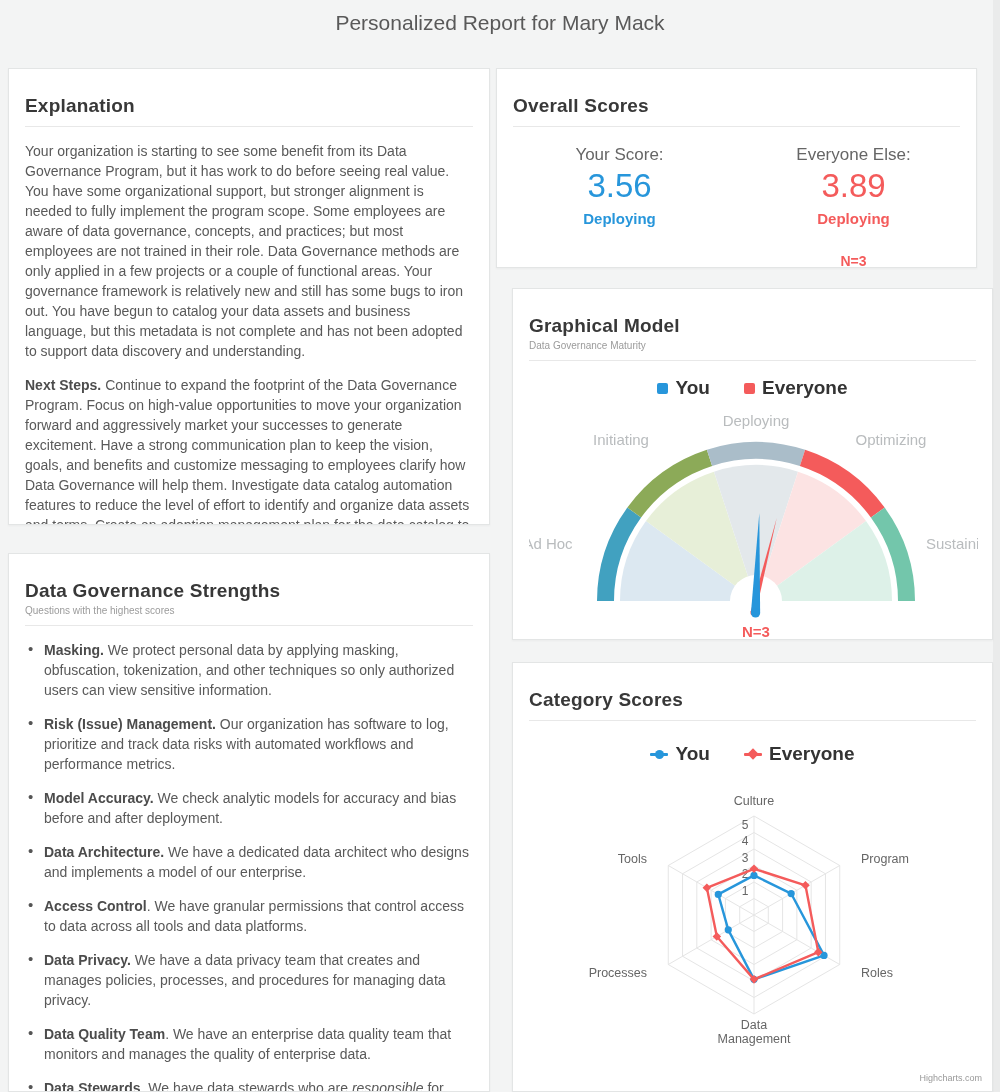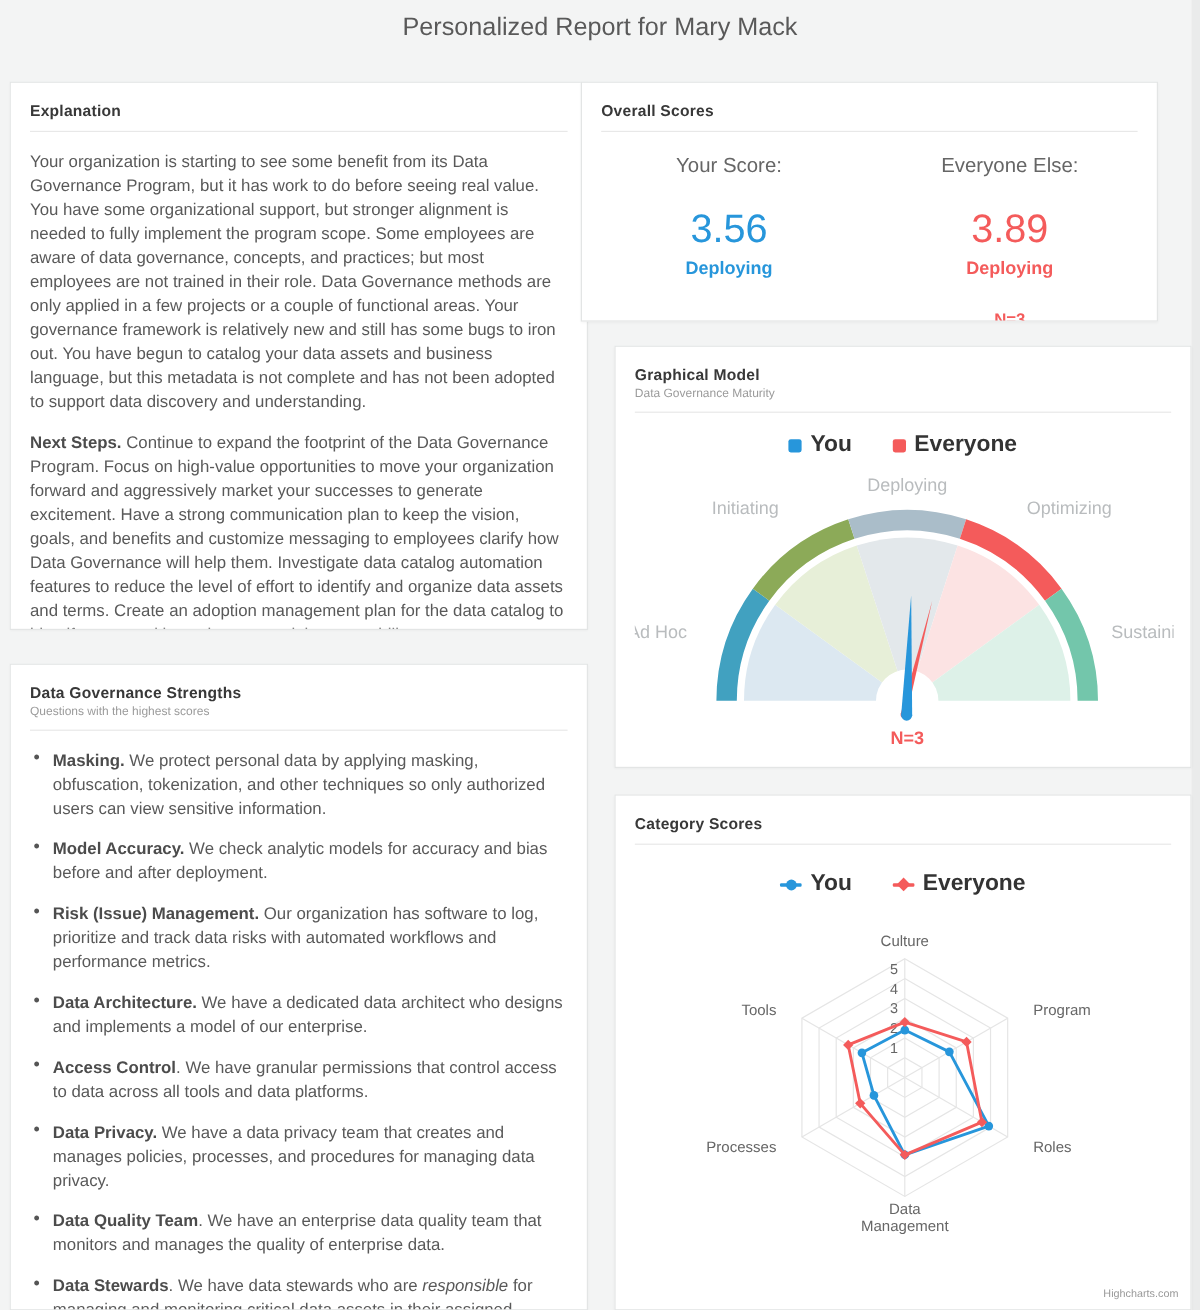--- a/index.html
+++ b/index.html
@@ -5,38 +5,38 @@
   html,body{margin:0;padding:0;width:1000px;height:1092px;overflow:hidden;
     background:#f3f4f4;font-family:"Liberation Sans","DejaVu Sans",sans-serif;}
   .page{position:relative;width:1000px;height:848px;}
   .page-title{position:absolute;top:11px;left:0;width:1000px;text-align:center;
     font-size:21px;color:#595959;}
   .scroll-strip{position:absolute;top:0;right:0;width:7px;height:1092px;background:#eaebeb;}
   .panel{position:absolute;background:#fff;border:1px solid #e3e5e5;
     box-shadow:0 1px 2px rgba(0,0,0,.04);box-sizing:border-box;padding:14px 16px;overflow:hidden;}
   #panel-explanation{left:8px;top:68px;width:482px;height:457px;}
   #panel-strengths{left:8px;top:553px;width:482px;height:539px;}
-  #panel-overall{left:484px;top:68px;width:481px;height:200px;}
+  #panel-overall{left:496px;top:68px;width:481px;height:200px;}
   #panel-gauge{left:512px;top:288px;width:481px;height:352px;}
   #panel-radar{left:512px;top:662px;width:481px;height:430px;}
-  .panel h2{margin:2px 0 0 0;font-size:13px;color:#383838;font-weight:700;letter-spacing:.2px;}
+  .panel h2{margin:12px 0 0 0;font-size:19px;color:#383838;font-weight:700;letter-spacing:.2px;}
   .subtitle{font-size:10px;color:#9b9b9b;margin-top:3px;}
   .divider{border-bottom:1px solid #e8e8e8;margin-top:9px;}
   .body-text{font-size:14px;line-height:20px;color:#595959;margin:14px 0 0 0;}
   .body-text b{color:#4c4c4c;}
   ul.strengths{list-style:none;margin:8px 0 0 0;padding:0;}
   ul.strengths li{position:relative;padding-left:19px;margin-top:14px;
     font-size:14px;line-height:20px;color:#595959;}
   ul.strengths li::before{content:"\2022";position:absolute;left:3px;top:-1px;color:#555;font-size:15px;}
   ul.strengths .lead{font-weight:700;color:#4c4c4c;}
   
   .score-cols{display:flex;margin-top:18px;gap:21px;}
   .score-col{flex:1;text-align:center;}
   .score-label{font-size:17px;color:#666;}
-  .score-value{font-size:33px;margin-top:24px;}
+  .score-value{font-size:33px;margin-top:2px;}
   .score-level{font-size:15px;font-weight:600;margin-top:5px;}
   .blue{color:var(--blue);}
   .red{color:var(--red);}
   .score-n{font-size:14px;font-weight:700;color:var(--red);margin-top:26px;}
   
   .legend-row{display:flex;justify-content:center;align-items:center;gap:34px;}
   #panel-gauge .legend-row{margin-top:16px;}
   #panel-radar .legend-row{margin-top:22px;}
   .legend-item{display:flex;align-items:center;cursor:pointer;}
   .legend-label{font-size:19px;font-weight:700;color:#333;margin-left:7px;}
@@ -63,22 +63,22 @@
     <p class="body-text">Your organization is starting to see some benefit from its Data Governance Program, but it has work to do before seeing real value.  You have some organizational support, but stronger alignment is needed to fully implement the program scope. Some employees are aware of data governance, concepts, and practices; but most employees are not trained in their role. Data Governance methods are only applied in a few projects or a couple of functional areas. Your governance framework is relatively new and still has some bugs to iron out. You have begun to catalog your data assets and business language, but this metadata is not complete and has not been adopted to support data discovery and understanding.</p>
     <p class="body-text"><b>Next Steps.</b><span> Continue to expand the footprint of the Data Governance Program. Focus on high-value opportunities to move your organization forward and aggressively market your successes to generate excitement.  Have a strong communication plan to keep the vision, goals, and benefits and customize messaging to employees clarify how Data Governance will help them. Investigate data catalog automation features to reduce the level of effort to identify and organize data assets and terms. Create an adoption management plan for the data catalog to identify opportunities to improve training or usability</span></p>
   </section>
 
   <section class="panel" id="panel-strengths">
     <h2>Data Governance Strengths</h2>
     <div class="subtitle">Questions with the highest scores</div>
     <div class="divider"></div>
     <ul class="strengths" id="strengths-list">
         <li><span class="lead">Masking.</span><span> We protect personal data by applying masking, obfuscation, tokenization, and other techniques so only authorized users can view sensitive information.</span></li>
+        <li><span class="lead">Risk (Issue) Management.</span><span> Our organization has software to log, prioritize and track data risks with automated workflows and performance metrics.</span></li>
         <li><span class="lead">Model Accuracy.</span><span> We check analytic models for accuracy and bias before and after deployment.</span></li>
-        <li><span class="lead">Risk (Issue) Management.</span><span> Our organization has software to log, prioritize and track data risks with automated workflows and performance metrics.</span></li>
         <li><span class="lead">Data Architecture.</span><span> We have a dedicated data architect who designs and implements a model of our enterprise.</span></li>
         <li><span class="lead">Access Control</span><span>. We have granular permissions that control access to data across all tools and data platforms.</span></li>
         <li><span class="lead">Data Privacy.</span><span>  We have a data privacy team that creates and manages policies, processes, and procedures for managing data privacy.</span></li>
         <li><span class="lead">Data Quality Team</span><span>. We have an enterprise data quality team that monitors and manages the quality of enterprise data.</span></li>
         <li><span class="lead">Data Stewards</span><span>. We have data stewards who are </span><em>responsible</em><span> for managing and monitoring critical data assets in their assigned domains.</span></li>
       </ul>
   </section>
 
   <section class="panel" id="panel-overall">
     <h2>Overall Scores</h2>

